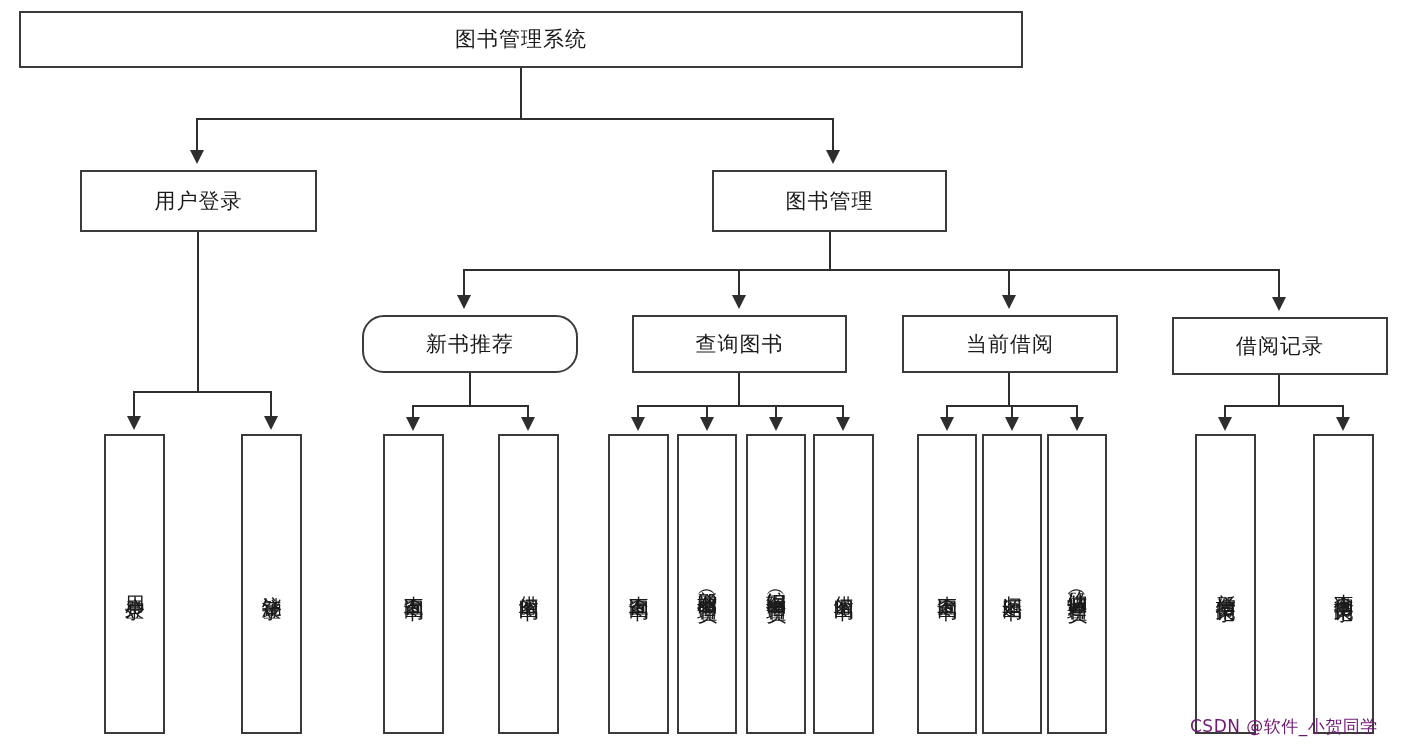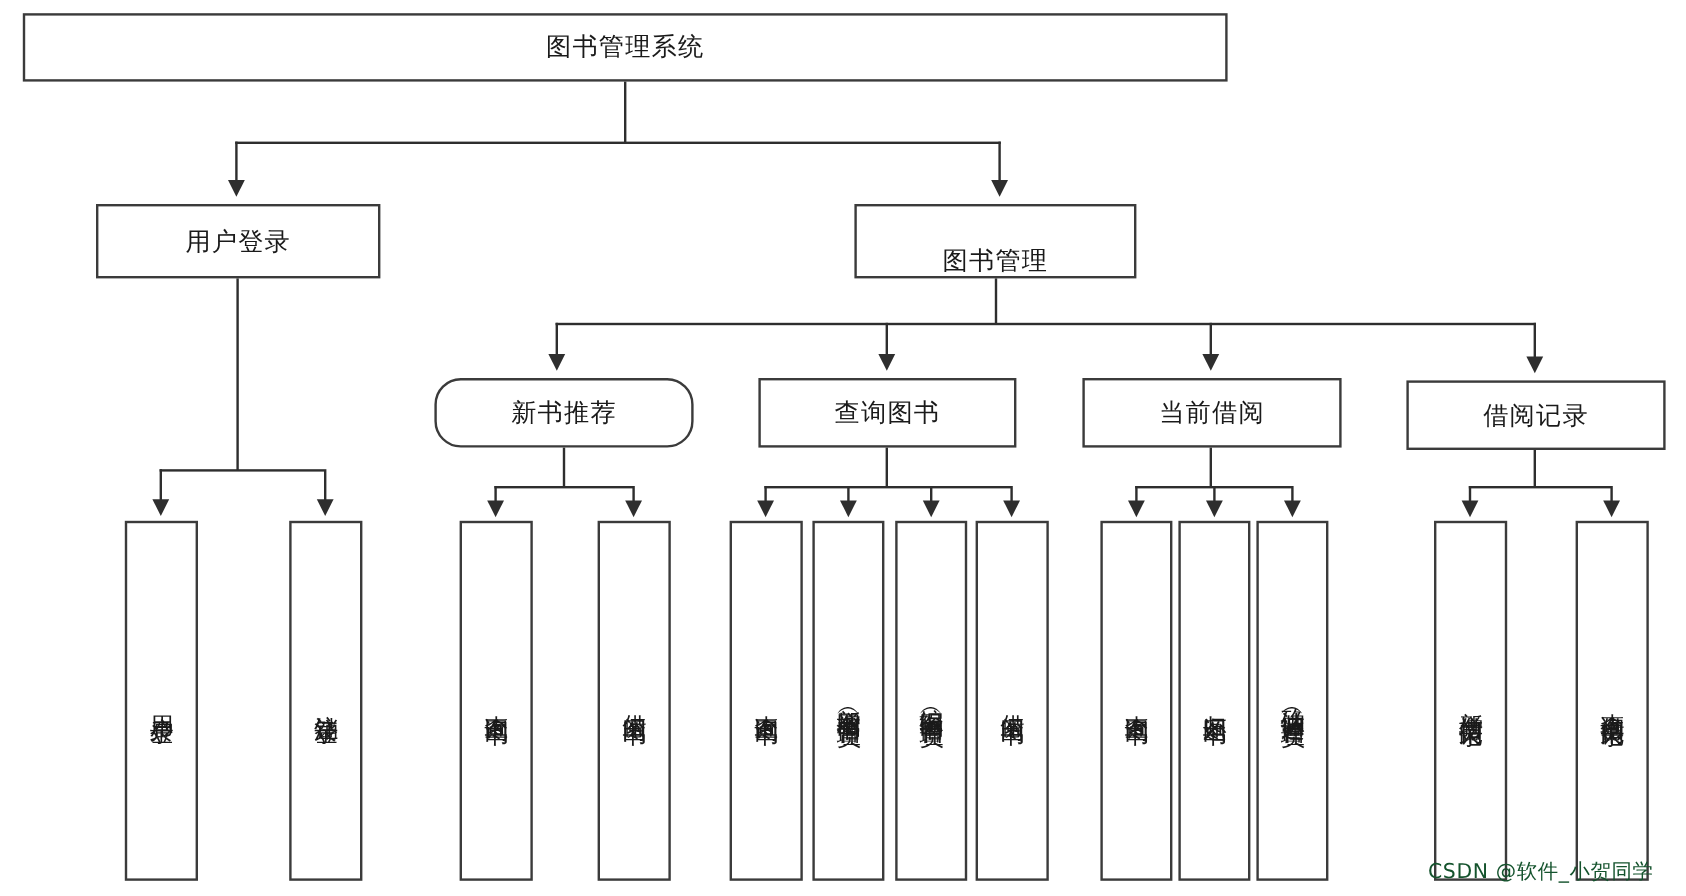--- a/index.html
+++ b/index.html
@@ -55,21 +55,21 @@
   .arrow {
     position: absolute;
     width: 0;
     height: 0;
     border-left: 7px solid transparent;
     border-right: 7px solid transparent;
     border-top: 14px solid #2e2e2e;
   }
   .watermark {
     position: absolute;
-    color: #14532d;
+    color: #701a75;
     font-size: 17px;
     white-space: nowrap;
     letter-spacing: 0.5px;
   }
 </style>
 </head>
 <body>
 
 <div id="canvas">
 
@@ -83,21 +83,21 @@
 
   <div class="edge v" style="left:196px; top:118px; width:2px; height:34px;"></div>
   <div class="arrow" style="left:190px; top:150px;"></div>
 
   <div class="edge v" style="left:832px; top:118px; width:2px; height:34px;"></div>
   <div class="arrow" style="left:826px; top:150px;"></div>
 
   <div class="node h" style="left:80px; top:170px; width:237px; height:62px;">
     <span>用户登录</span>
   </div>
-  <div class="node h" style="left:712px; top:170px; width:235px; height:62px;align-items:flex-end;">
+  <div class="node h" style="left:712px; top:170px; width:235px; height:62px;">
     <span>图书管理</span>
   </div>
 
   <div class="edge v" style="left:197px; top:232px; width:2px; height:160px;"></div>
   <div class="edge h" style="left:133px; top:391px; width:137px; height:2px;"></div>
   <div class="edge v" style="left:133px; top:391px; width:2px; height:27px;"></div>
   <div class="arrow" style="left:127px; top:416px;"></div>
   <div class="edge v" style="left:270px; top:391px; width:2px; height:27px;"></div>
   <div class="arrow" style="left:264px; top:416px;"></div>
 

